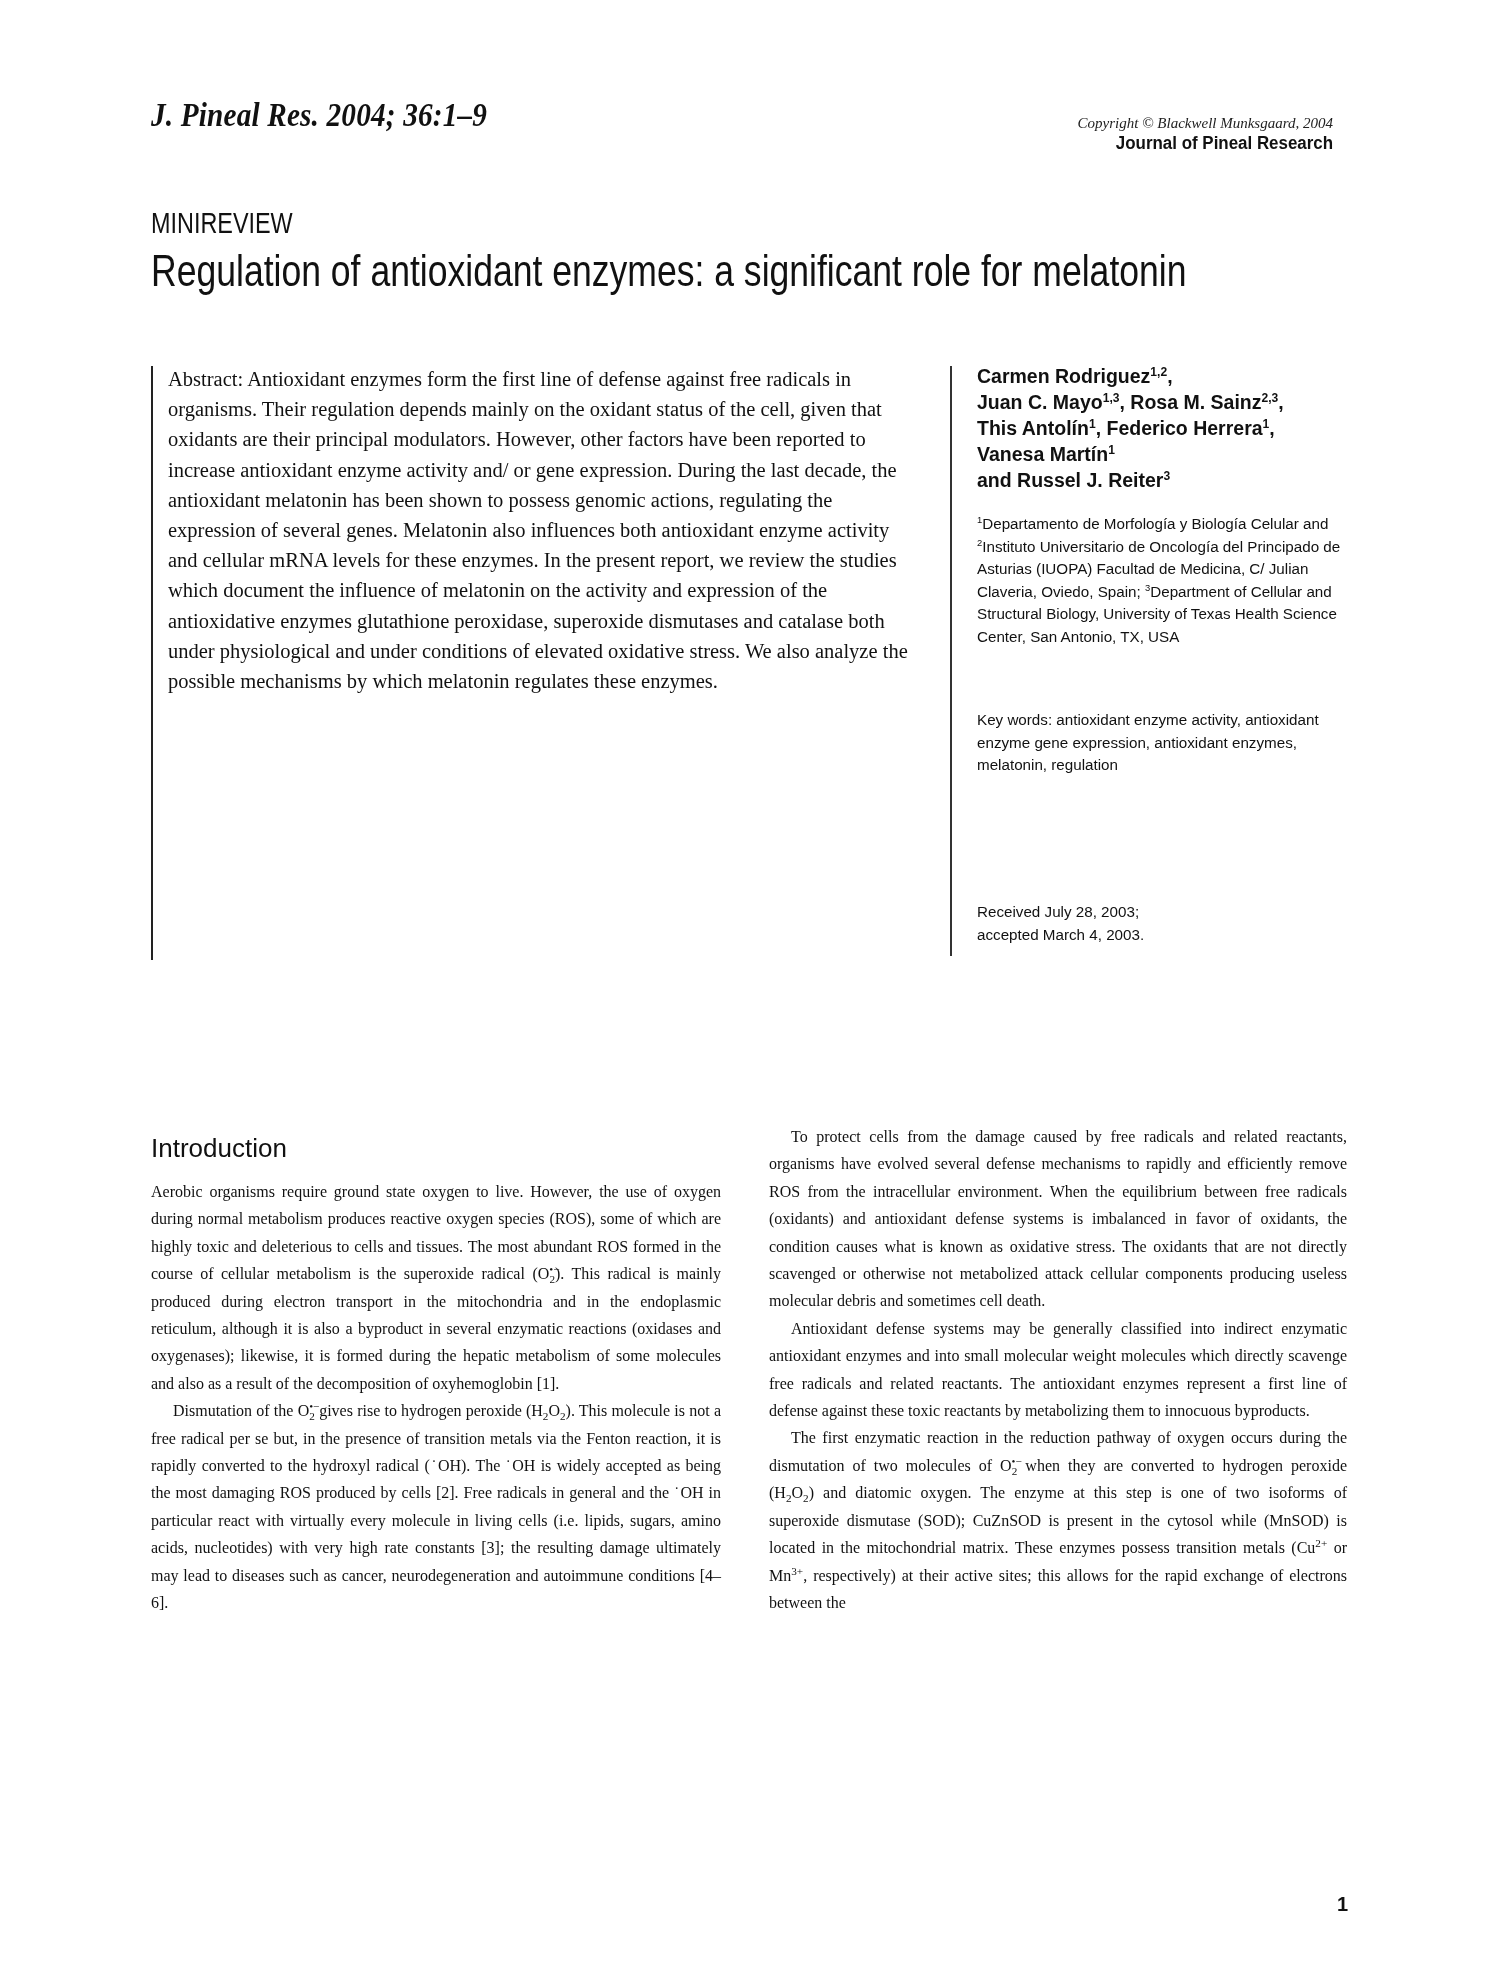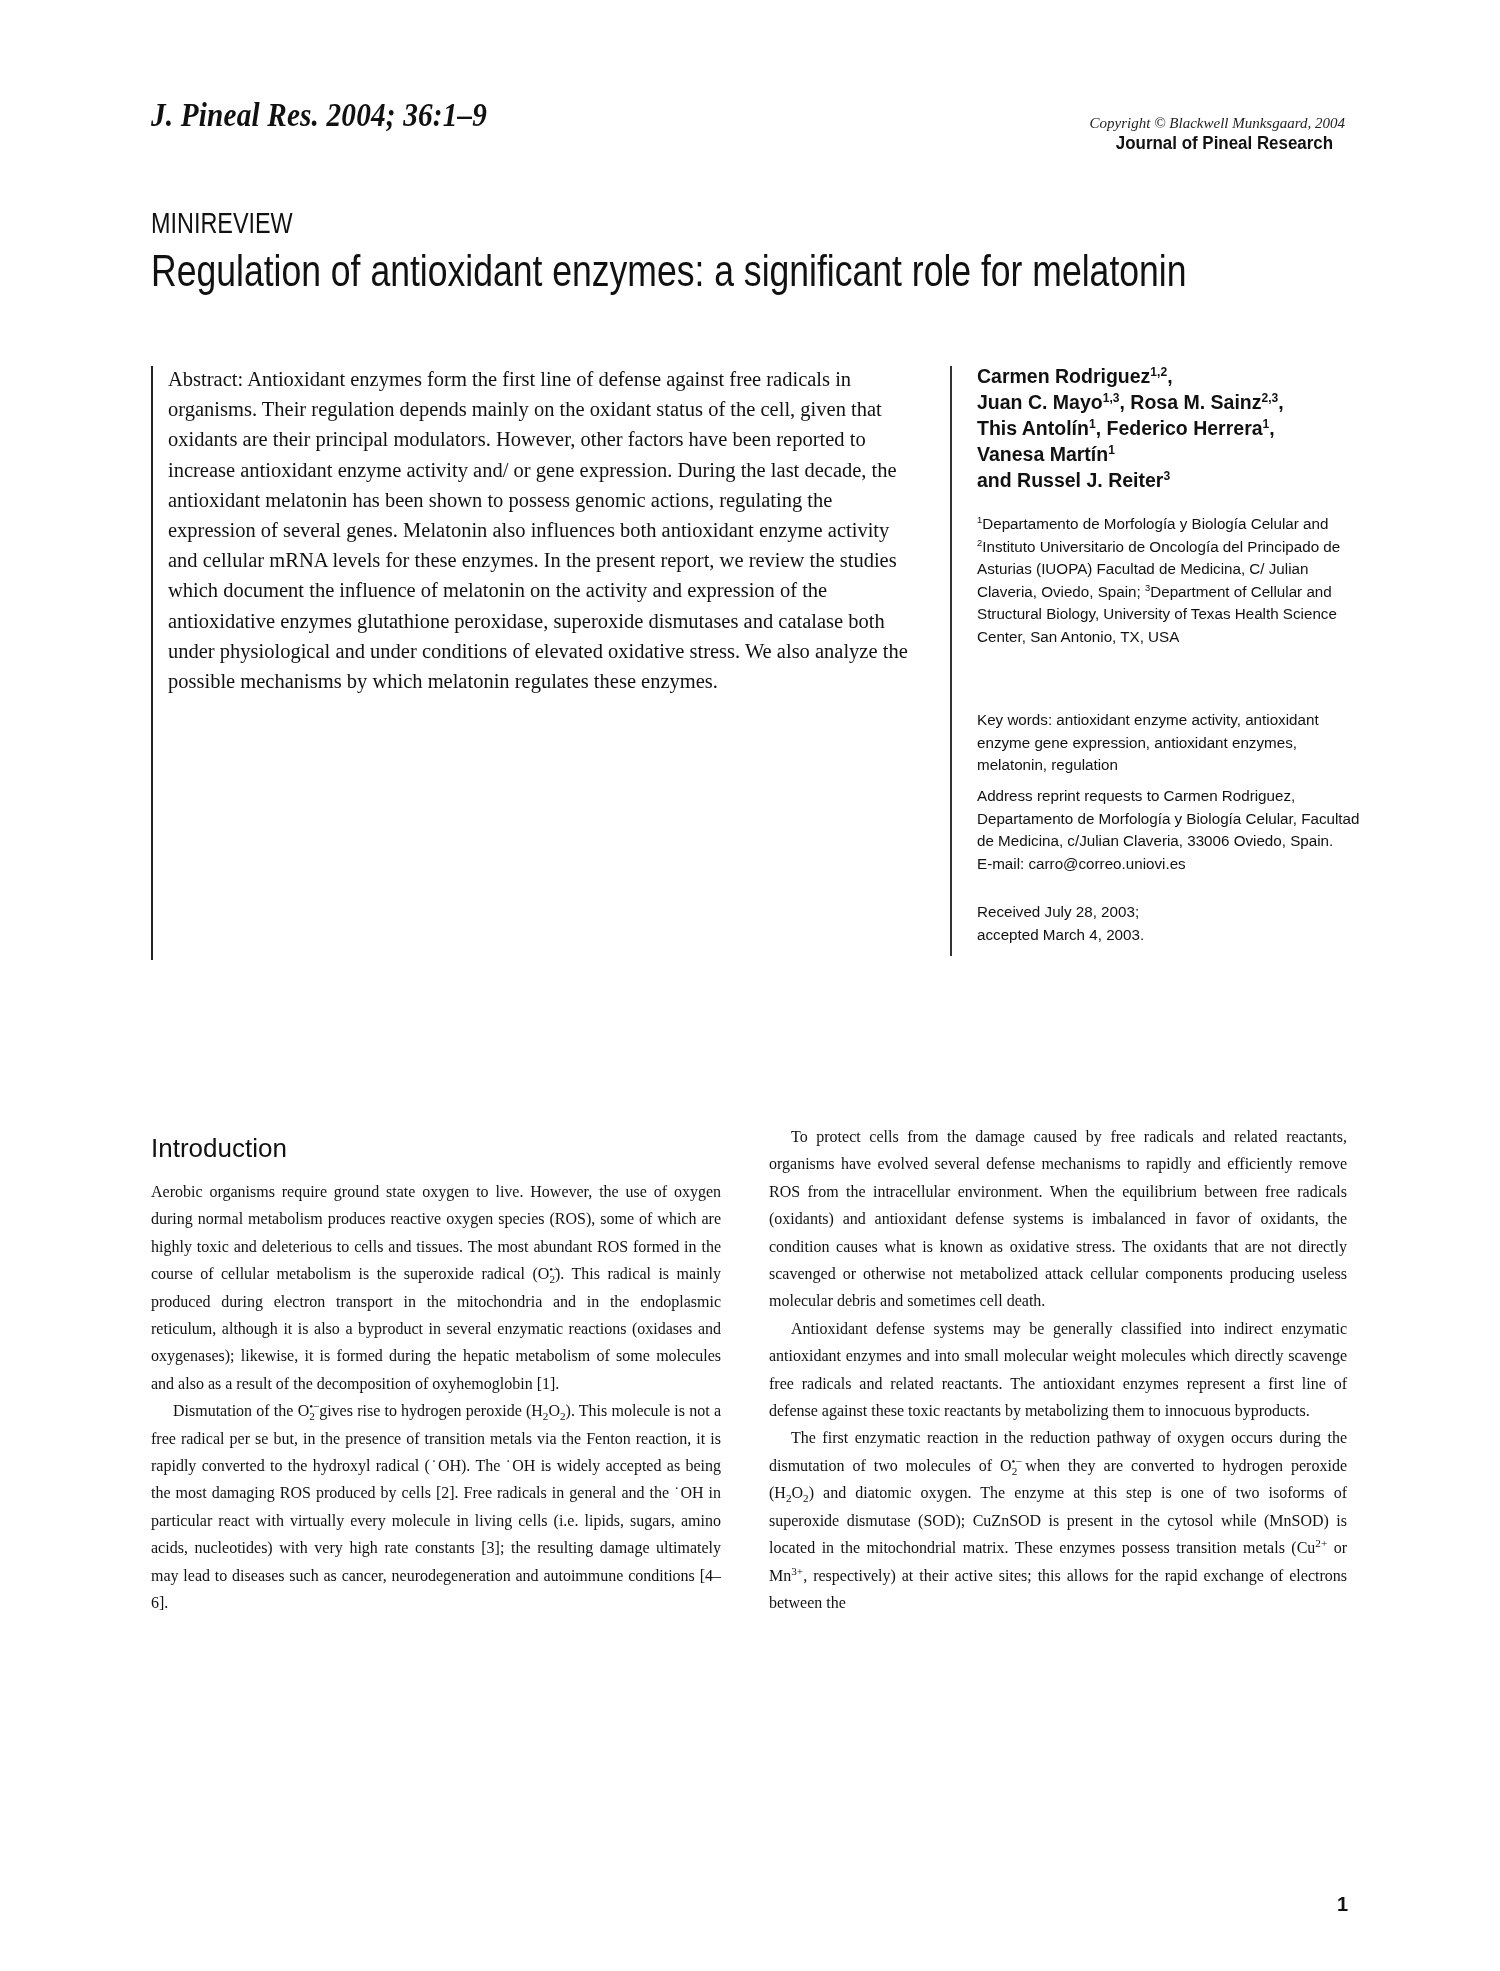--- a/index.html
+++ b/index.html
@@ -1,21 +1,21 @@
 <!DOCTYPE html>
 <html><head>
 <meta charset="utf-8">
 <style>
   html, body { margin: 0; padding: 0; background: #ffffff; }
   body { width: 1500px; height: 1971px; position: relative; overflow: hidden; color: #111; }
   .serif { font-family: "Liberation Serif", "DejaVu Serif", serif; }
   .sans { font-family: "Liberation Sans", "DejaVu Sans", sans-serif; }
 
   #journal-cite { position: absolute; left: 151px; top: 96px; font-size: 34px; font-style: italic; font-weight: bold; letter-spacing: 0.2px; transform: scaleX(0.86); transform-origin: left top; }
-  #copyright { position: absolute; right: 155px; top: 115px; font-size: 15px; font-style: italic; text-align: left; color: #222; }
+  #copyright { position: absolute; right: 167px; top: 115px; font-size: 15px; font-style: italic; text-align: left; color: #222; }
   #journal-name { position: absolute; right: 167px; top: 133px; font-size: 18px; font-weight: bold; text-align: right; transform: scaleX(0.94); transform-origin: right top; }
 
   #article-type { position: absolute; left: 151px; top: 206px; font-size: 30px; transform: scaleX(0.78); transform-origin: left top; }
   #article-title { position: absolute; left: 151px; top: 245px; font-size: 45px; white-space: nowrap; transform: scaleX(0.79); transform-origin: left top; }
 
   #abstract-box { position: absolute; left: 151px; top: 366px; width: 770px; height: 594px; border-left: 2px solid #222; }
   #abstract-text { position: absolute; left: 15px; top: -2px; width: 745px; font-size: 20.5px; line-height: 30.2px; }
 
   #side-box { position: absolute; left: 950px; top: 366px; width: 400px; height: 590px; border-left: 2px solid #333; }
   .side-inner { position: absolute; left: 25px; width: 390px; }
@@ -58,24 +58,20 @@
     <span>Vanesa Martín</span><sup>1</sup><br>
     <span>and Russel J. Reiter</span><sup>3</sup>
   </div>
 
   <div id="affiliations" class="side-inner">
     <sup>1</sup><span>Departamento de Morfología y Biología Celular and </span><sup>2</sup><span>Instituto Universitario de Oncología del Principado de Asturias (IUOPA) Facultad de Medicina, C/ Julian Claveria, Oviedo, Spain; </span><sup>3</sup><span>Department of Cellular and Structural Biology, University of Texas Health Science Center, San Antonio, TX, USA</span>
   </div>
 
   <div id="keywords" class="side-inner">Key words: antioxidant enzyme activity, antioxidant enzyme gene expression, antioxidant enzymes, melatonin, regulation</div>
 
-  <div id="address" class="side-inner">
-    <span>Address reprint requests to Carmen Rodriguez, Departamento de Morfología y Biología Celular, Facultad de Medicina, c/Julian Claveria, 33006 Oviedo, Spain.</span><br>
-    <span>E-mail: carro@correo.uniovi.es</span>
-  </div>
 
   <div id="received" class="side-inner">
     <span>Received July 28, 2003;</span><br>
     <span>accepted March 4, 2003.</span>
   </div>
 </div>
 
 <div id="intro-heading" class="sans">Introduction</div>
 
 <div id="col-left" class="col serif chem">

